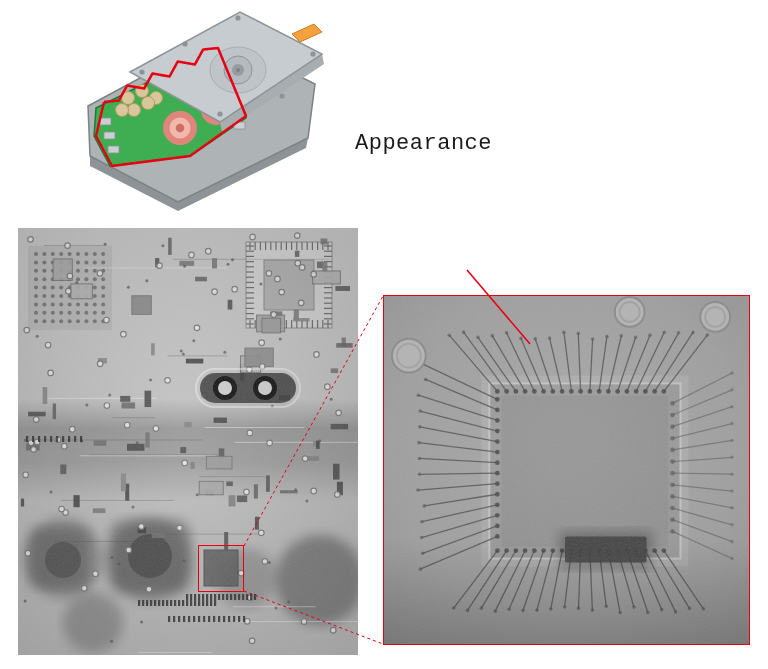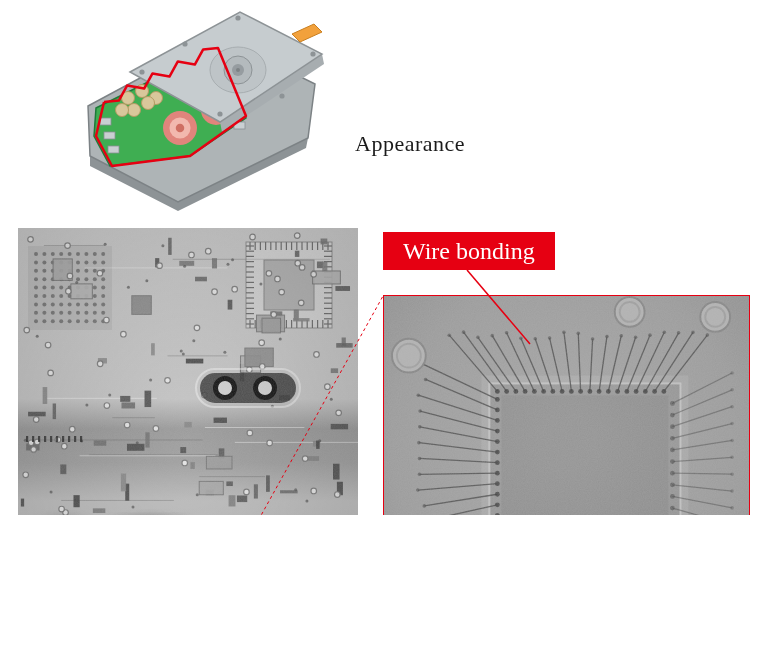--- a/index.html
+++ b/index.html
@@ -1,18 +1,18 @@
 <!DOCTYPE html>
 <html style="--accent: #e60012; --page-bg: #ffffff;"><head>
 <meta charset="utf-8">
 <style>
   html,body{margin:0;padding:0;background:#fff;}
   .canvas{
-    position:relative;width:768px;height:515px;background:var(--page-bg,#ffffff);
-    font-family:Liberation Serif, serif;overflow:hidden;
+    position:relative;width:768px;height:669px;background:var(--page-bg,#ffffff);
+    font-family:Liberation Mono, monospace;overflow:hidden;
   }
   .abs{position:absolute;}
   .device{left:70px;top:6px;width:262px;height:205px;}
   .appearance-label{left:355px;top:131px;font-size:22px;color:#1a1a1a;letter-spacing:.5px;}
   .xray-left{left:18px;top:228px;width:340px;height:427px;}
   .xray-left svg{display:block;}
   .highlight{left:180px;top:317px;width:46px;height:47px;border:1.5px solid var(--accent,#e60012);box-sizing:border-box;}
   .wb-label{
     left:383px;top:232px;height:38px;padding:0 20px;
     background:var(--accent,#e60012);color:#ffffff;font-size:24px;
@@ -519,21 +519,20 @@
         <rect x="224" y="366" width="2.2" height="6" fill="#2e2e2e" opacity="0.85"></rect>
         <rect x="228" y="366" width="2.2" height="6" fill="#2e2e2e" opacity="0.85"></rect>
         <rect x="232" y="366" width="2.2" height="6" fill="#2e2e2e" opacity="0.85"></rect>
         <rect x="236" y="366" width="2.2" height="6" fill="#2e2e2e" opacity="0.85"></rect>
         <rect x="0" y="0" width="340" height="427" filter="url(#grain)" opacity="0.45"></rect>
         <rect x="0" y="0" width="340" height="427" fill="url(#xvig)"></rect>
       </svg>
     <div class="abs highlight"></div>
   </div>
 
-  <div class="abs wb-label">Wire bonding</div>
 
   <div class="abs xray-zoom">
     <svg id="zoom-svg" viewBox="0 0 367 350" preserveAspectRatio="none">
         <defs>
           <radialGradient id="zbg" cx="0.5" cy="0.42" r="0.8">
             <stop offset="0" stop-color="#a8a8a8"></stop>
             <stop offset="0.6" stop-color="#9c9c9c"></stop>
             <stop offset="1" stop-color="#8a8a8a"></stop>
           </radialGradient>
           <linearGradient id="zbot" x1="0" y1="0" x2="0" y2="1">

